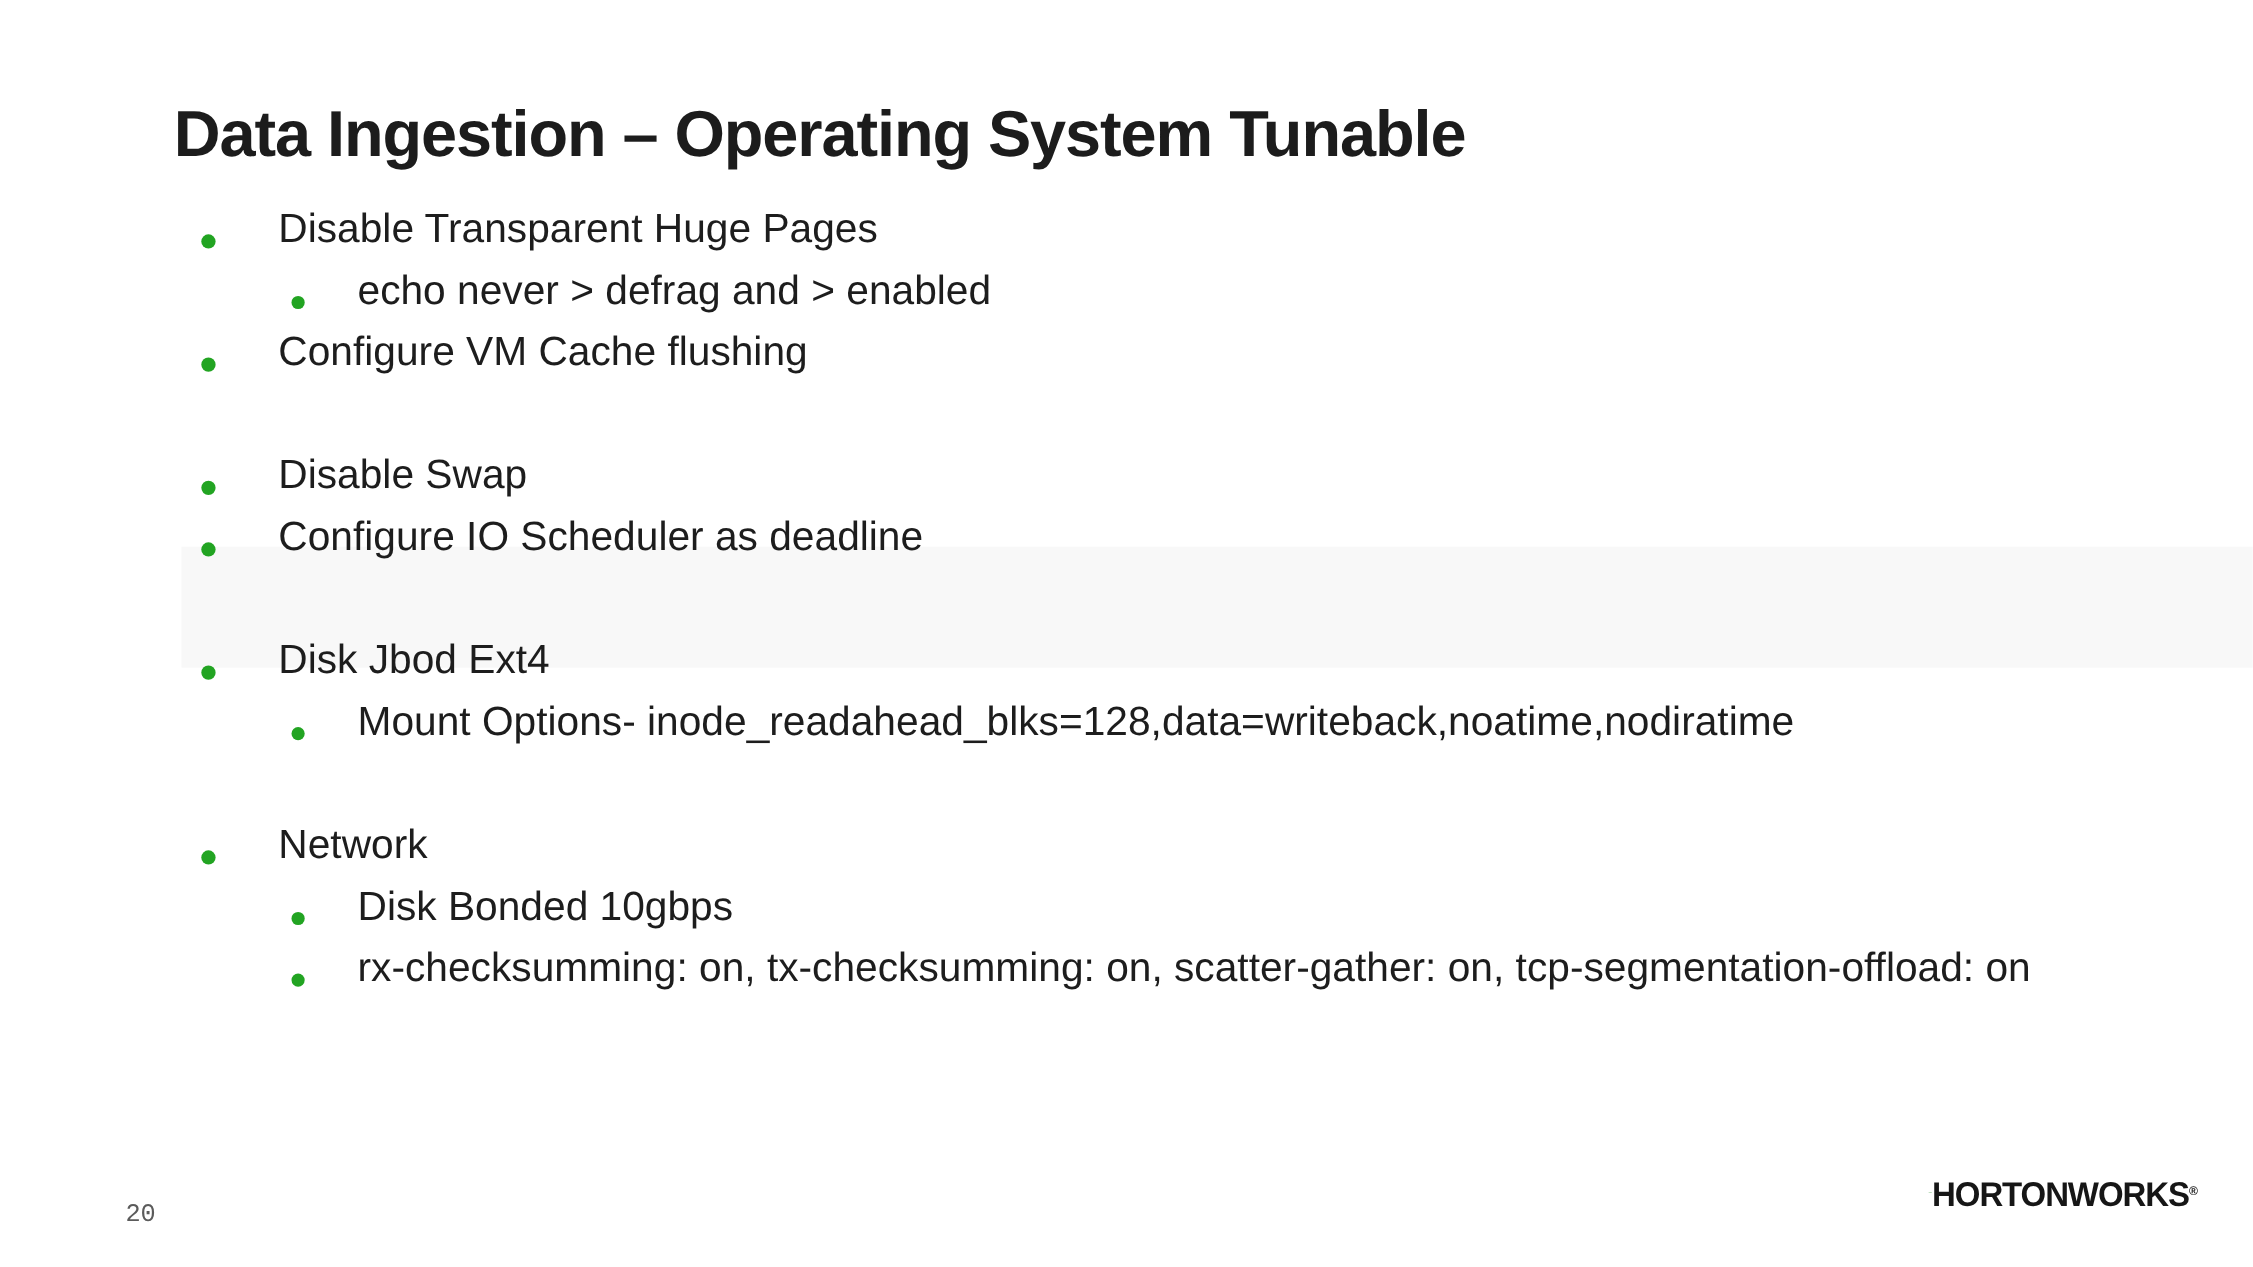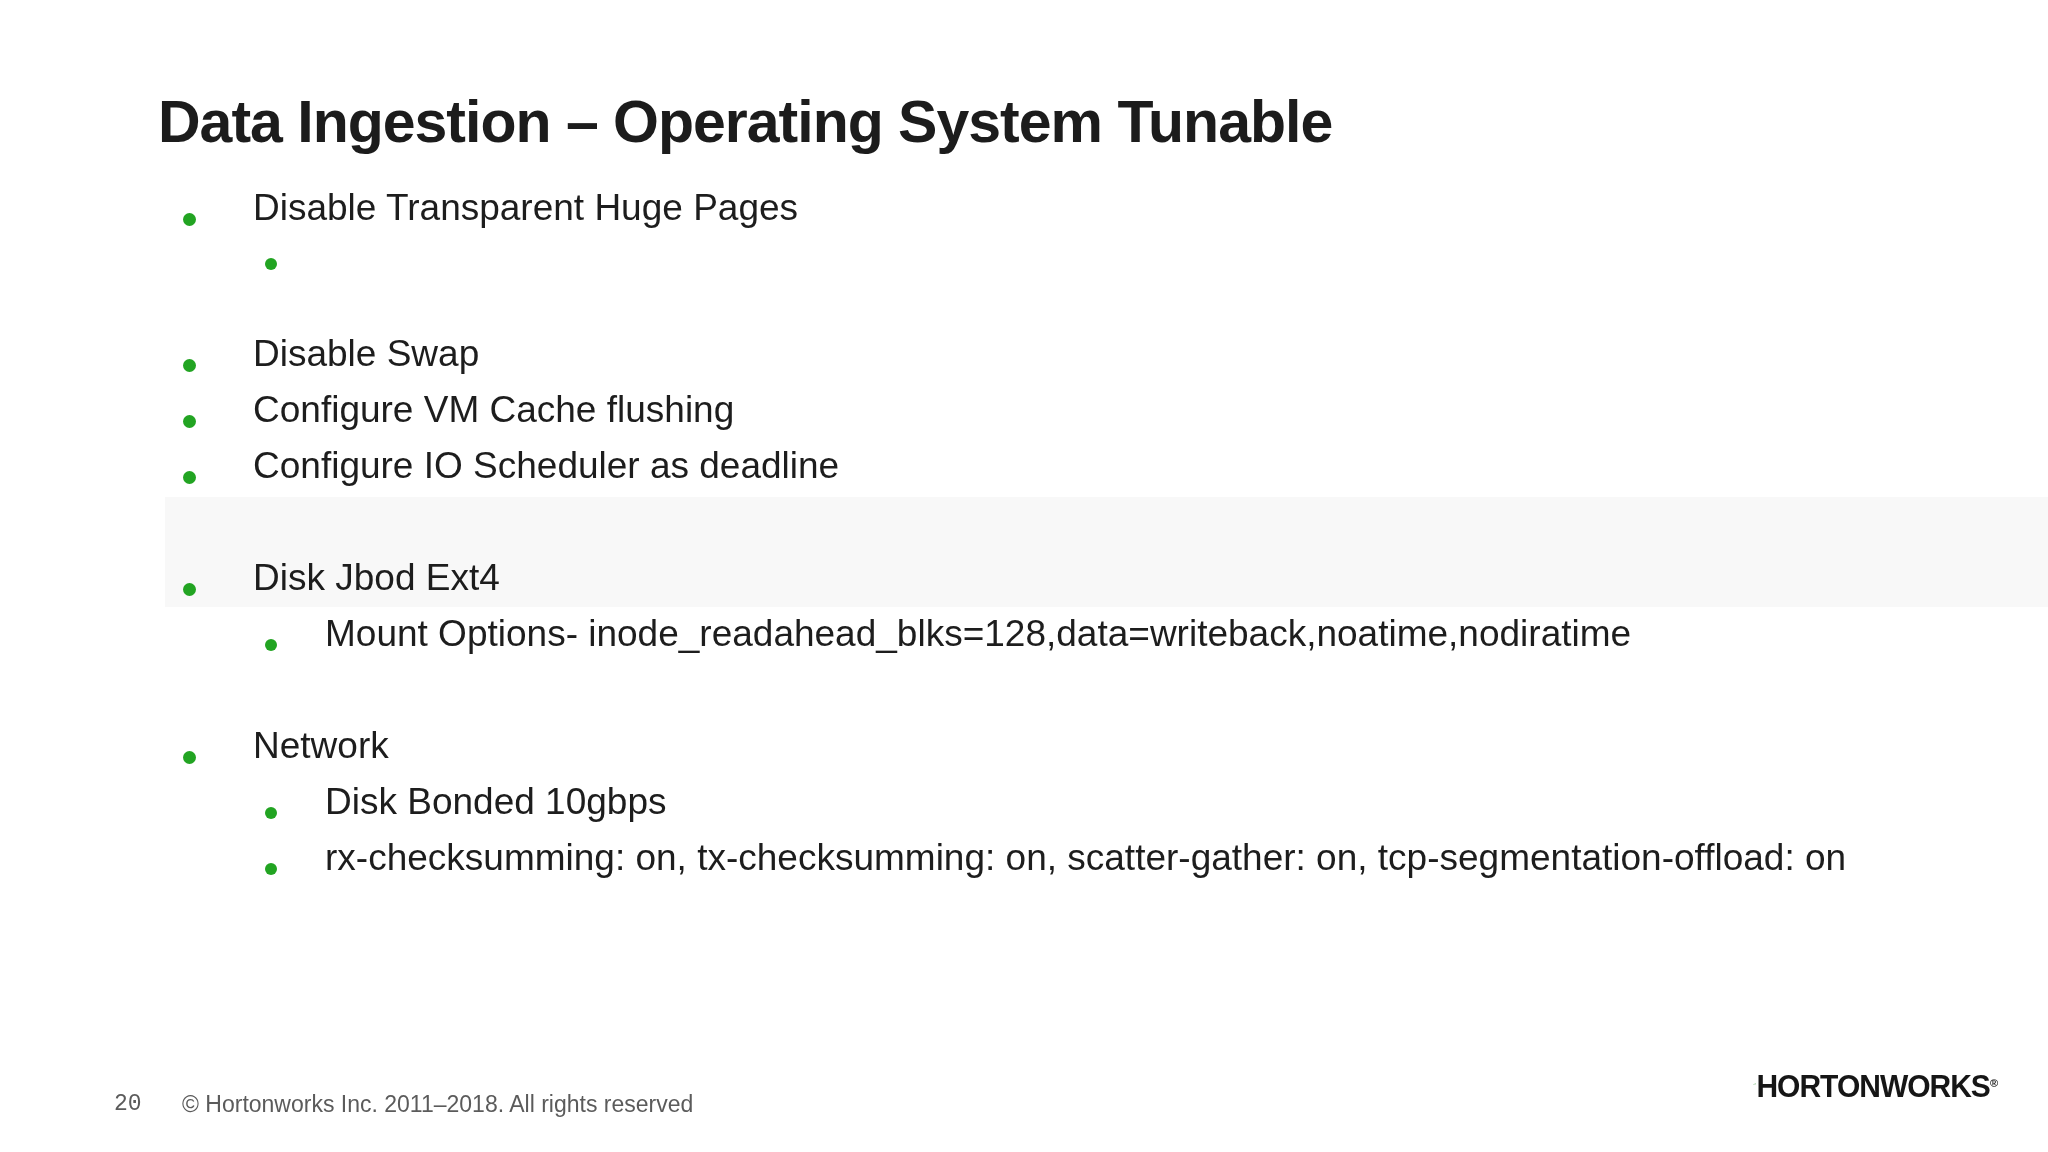--- a/index.html
+++ b/index.html
@@ -72,29 +72,30 @@
   <h1 class="slide-title">Data Ingestion – Operating System Tunable</h1>
 
   <div class="bullet-list">
 
     <div class="item l1">
       <span class="dot"></span>
       <span class="txt">Disable Transparent Huge Pages</span>
     </div>
     <div class="item l2">
       <span class="dot"></span>
+      <span class="txt">echo never &gt; defrag and &gt; enabled</span>
     </div>
 
+    <div class="item l1">
+      <span class="dot"></span>
+      <span class="txt">Configure VM Cache flushing</span>
+    </div>
     <div class="item l1 gap">
       <span class="dot"></span>
       <span class="txt">Disable Swap</span>
-    </div>
-    <div class="item l1">
-      <span class="dot"></span>
-      <span class="txt">Configure VM Cache flushing</span>
     </div>
     <div class="item l1">
       <span class="dot"></span>
       <span class="txt">Configure IO Scheduler as deadline</span>
     </div>
 
     <div class="item l1 gap">
       <span class="dot"></span>
       <span class="txt">Disk Jbod Ext4</span>
     </div>
@@ -112,21 +113,20 @@
       <span class="txt">Disk Bonded 10gbps</span>
     </div>
     <div class="item l2">
       <span class="dot"></span>
       <span class="txt">rx-checksumming: on, tx-checksumming: on, scatter-gather: on, tcp-segmentation-offload: on</span>
     </div>
 
   </div>
 
   <div class="footer-page">20</div>
-  <div class="footer-copy">© Hortonworks Inc. 2011–2018. All rights reserved</div>
 
   <div class="logo">
     <svg class="elephants" width="200" height="58" viewBox="0 0 200 58">
       <defs>
         <linearGradient id="hwg" x1="0" y1="0" x2="0" y2="1">
           <stop offset="0" stop-color="#4cab4c"></stop>
           <stop offset="1" stop-color="#2d8f34"></stop>
         </linearGradient>
         <g id="hweleph">
           <path d="M35,17C24,19 16,27 14,37C13,43 11,53 6,64C4,69 9,73 12,69C17,61 21,51 23,46C26,50 29,53 33,55L33,73L43,73L43,60L54,60L54,73L64,73L64,59L79,59L79,73L89,73L89,57C99,53 106,45 107,35C108,23 97,13 83,10C67,6 46,9 35,17Z" fill="url(#hwg)"></path>

